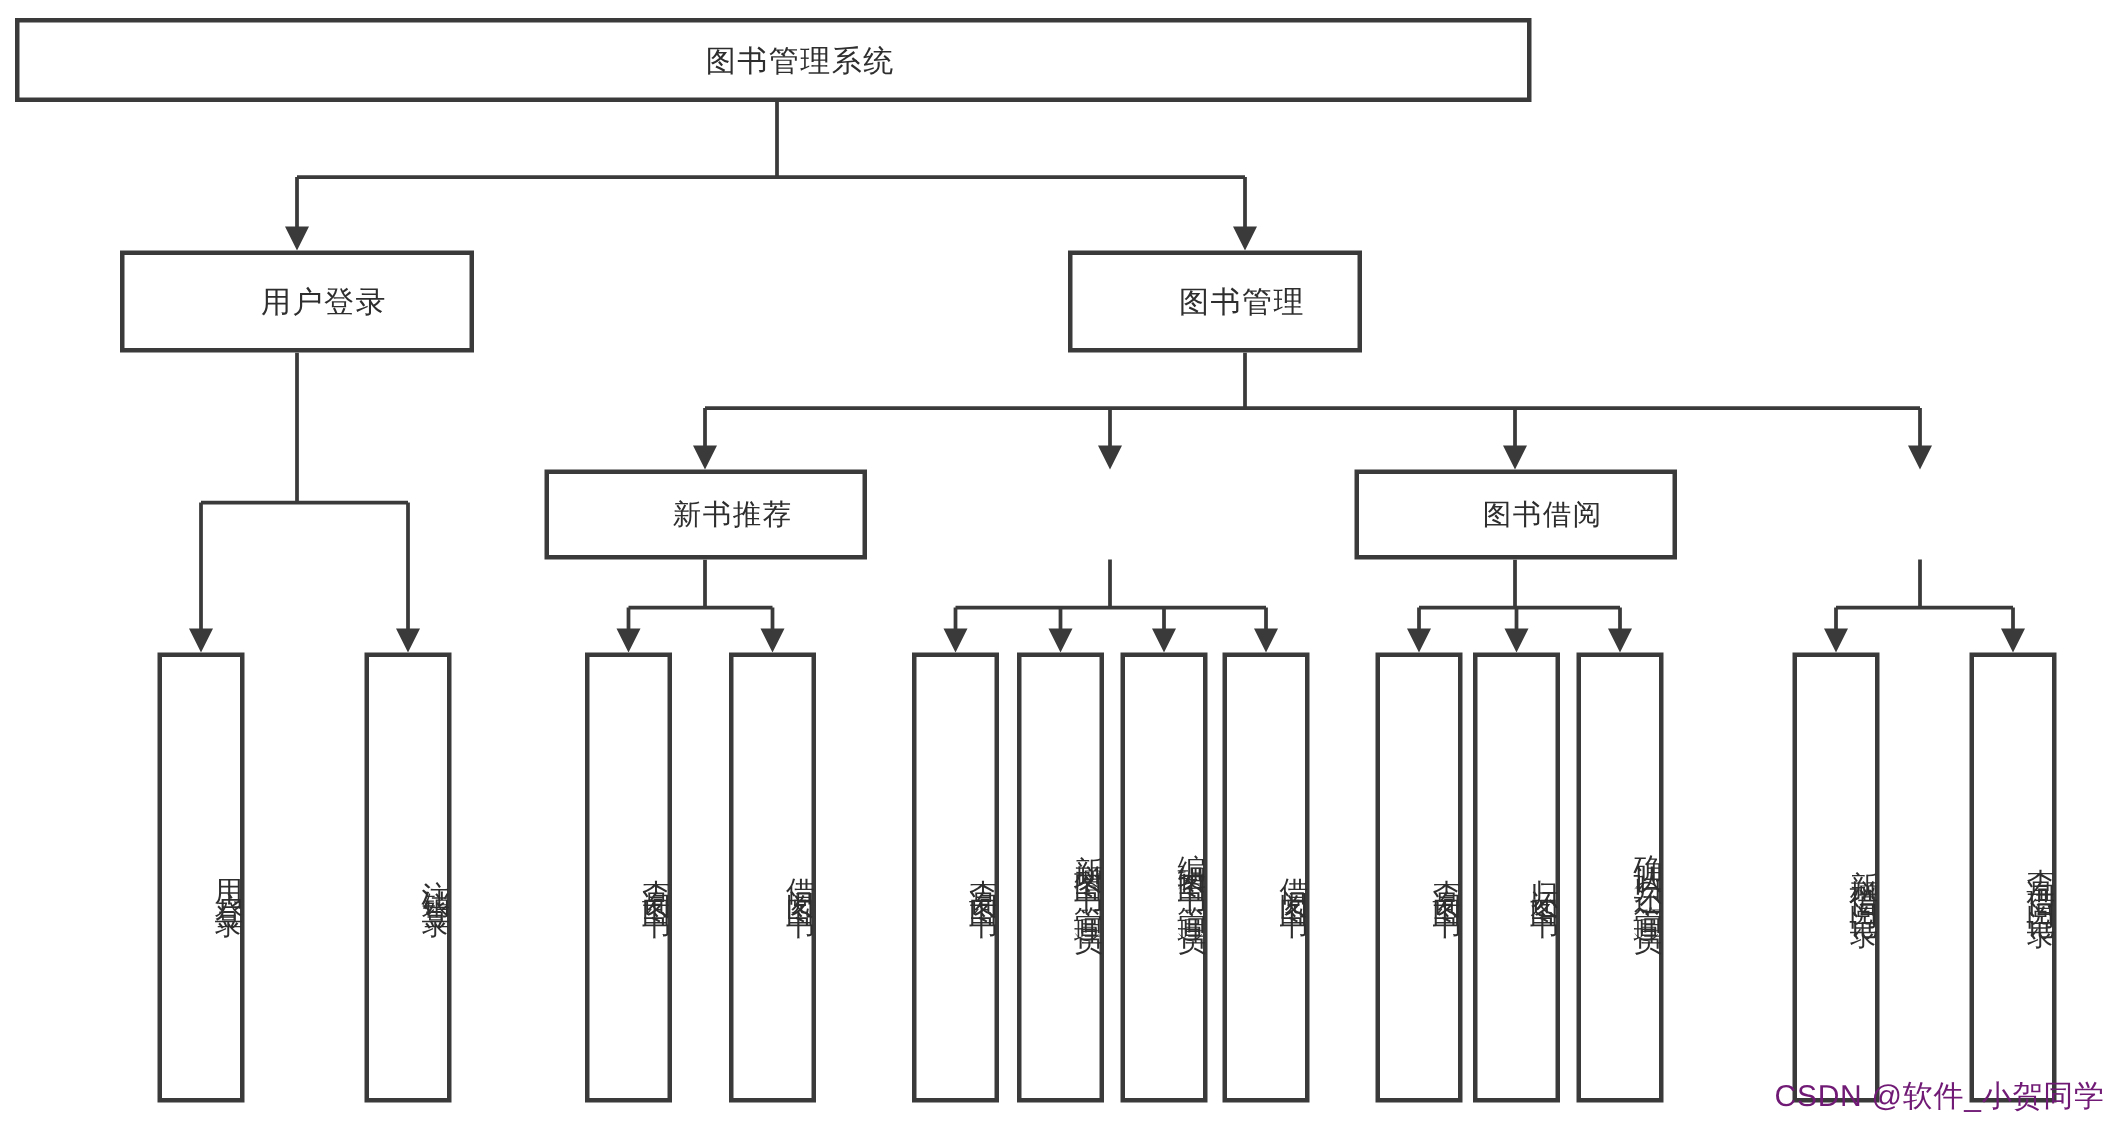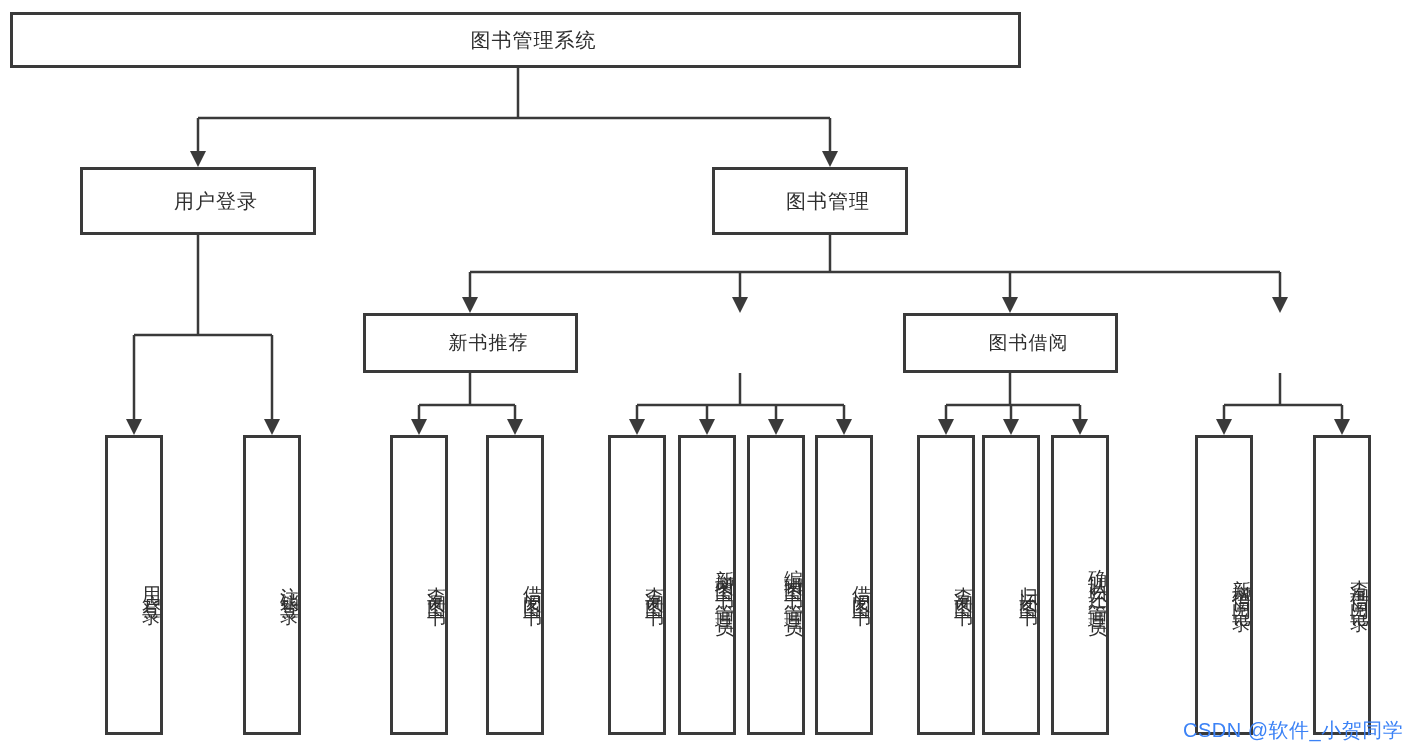--- a/index.html
+++ b/index.html
@@ -67,21 +67,21 @@
   #l-8  { left: 917px; }
   #l-9  { left: 982px; }
   #l-10 { left: 1051px; }
   #l-11 { left: 1195px; }
   #l-12 { left: 1313px; }
   #watermark {
     position: absolute;
     left: 1183px;
     top: 717px;
     font-size: 20px;
-    color: #3b82f6;
+    color: #701a75;
     letter-spacing: 0.5px;
     z-index: 10;
     white-space: nowrap;
   }
 </style>
 </head>
 <body>
 
 <div id="stage">
 

